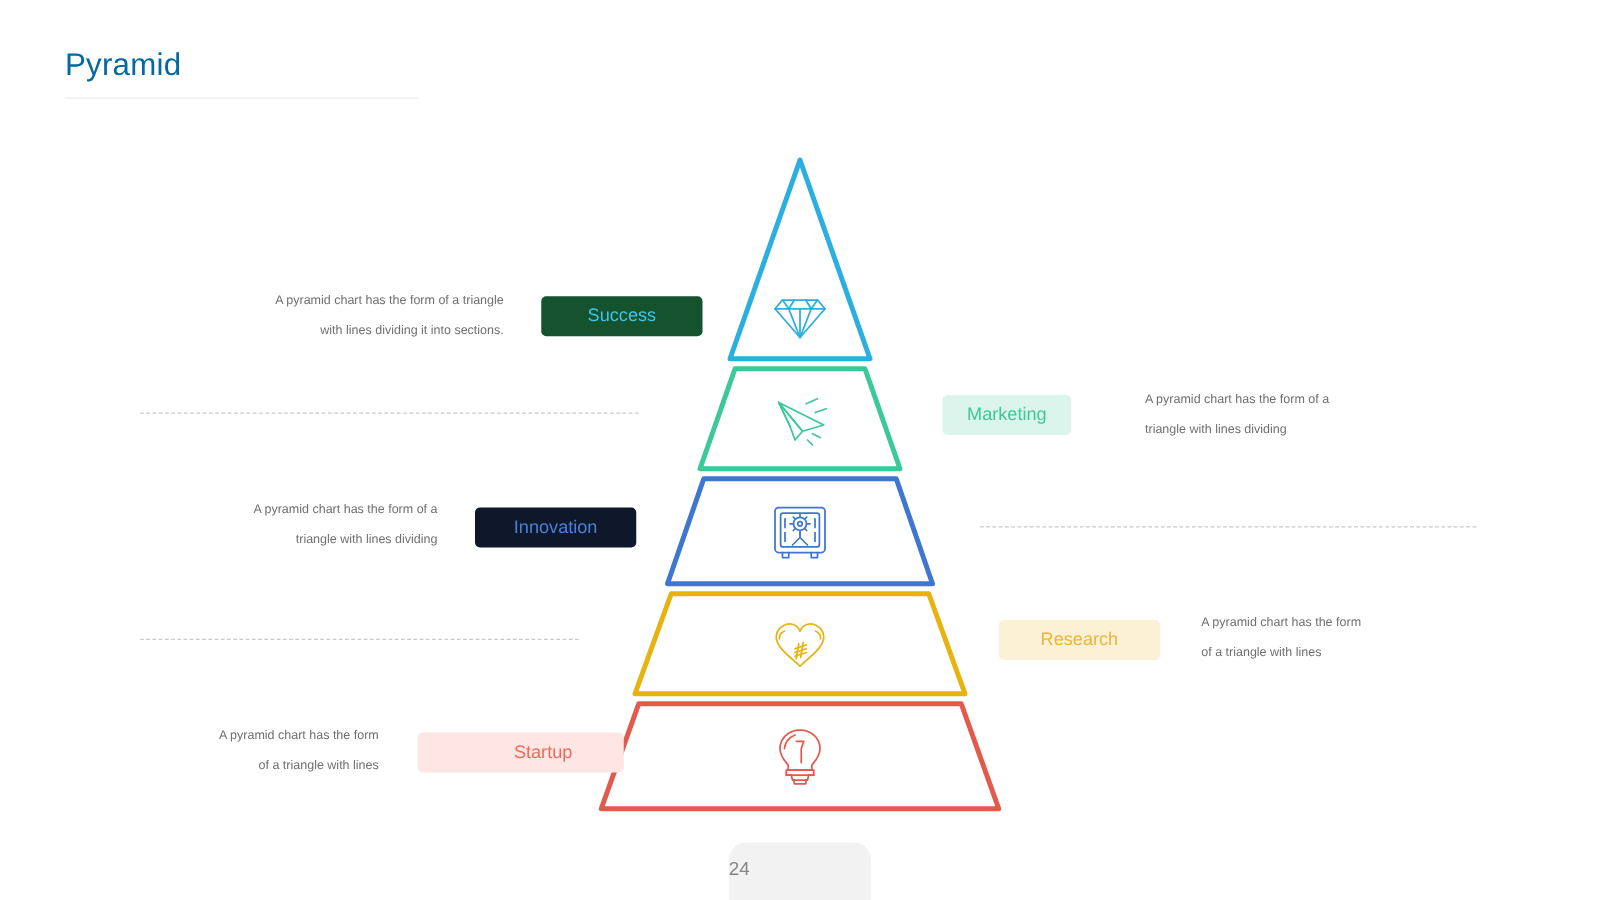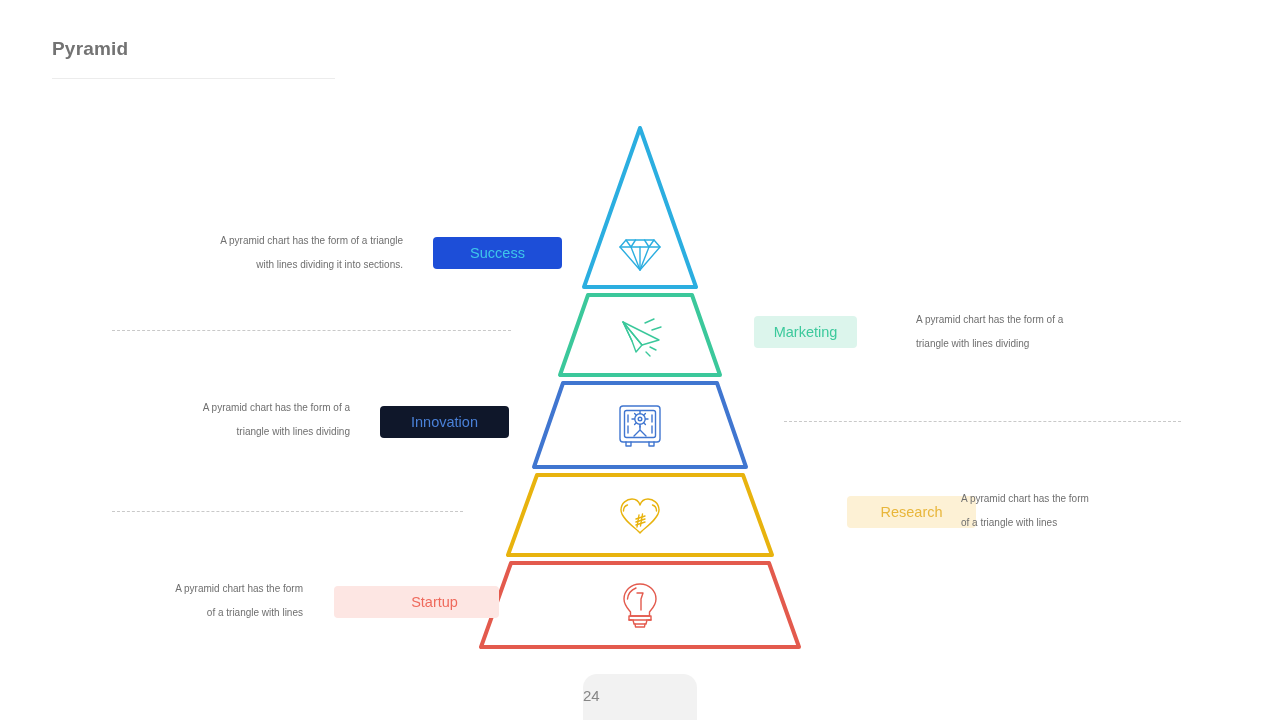--- a/index.html
+++ b/index.html
@@ -14,23 +14,23 @@
     overflow: hidden;
     font-family: "Liberation Sans", sans-serif;
     -webkit-font-smoothing: antialiased;
   }
 
   
   #slide-title {
     position: absolute;
     left: 52px;
     top: 38px;
-    font-size: 19px;
-    color: #737373;
-    font-weight: 700;
+    font-size: 25px;
+    color: #0369a1;
+    font-weight: 400;
     letter-spacing: 0.2px;
   }
   #title-rule {
     position: absolute;
     left: 52px;
     top: 78px;
     width: 283px;
     height: 1px;
     background: #ececec;
   }
@@ -164,31 +164,31 @@
     </g>
   </g>
 </svg>
 
 <div class="dash-line" style="left:112px; top:330px; width:399px;"></div>
 <div class="dash-line" style="left:784px; top:421px; width:397px;"></div>
 <div class="dash-line" style="left:112px; top:511px; width:351px;"></div>
 
 <div class="desc right-align" style="left:110px; top:229px; width:293px;">A pyramid chart has the form of a triangle
 with lines dividing it into sections.</div>
-<div class="badge" id="badge-1" style="left: 433px; top: 237px; width: 129px; background: #1d4ed8; color: rgb(62, 198, 234);">Success</div>
+<div class="badge" id="badge-1" style="left: 433px; top: 237px; width: 129px; background: #14532d; color: rgb(62, 198, 234);">Success</div>
 
 <div class="badge" id="badge-2" style="left: 754px; top: 316px; width: 103px; background: rgb(220, 245, 236); color: rgb(60, 201, 156);">Marketing</div>
 <div class="desc left-align" style="left:916px; top:308px; width:280px;">A pyramid chart has the form of a
 triangle with lines dividing</div>
 
 <div class="desc right-align" style="left:110px; top:396px; width:240px;">A pyramid chart has the form of a
 triangle with lines dividing</div>
 <div class="badge" id="badge-3" style="left: 380px; top: 406px; width: 129px; background: #0f172a; color: rgb(74, 129, 216);">Innovation</div>
 
-<div class="badge" id="badge-4" style="left: 799px; top: 496px; width: 129px; background: rgb(253, 241, 213); color: rgb(232, 182, 59); margin-left: 48px;">Research</div>
+<div class="badge" id="badge-4" style="left: 799px; top: 496px; width: 129px; background: rgb(253, 241, 213); color: rgb(232, 182, 59);">Research</div>
 <div class="desc left-align" style="left:961px; top:487px; width:240px;">A pyramid chart has the form
 of a triangle with lines</div>
 
 <div class="desc right-align" style="left:99px; top:577px; width:204px;">A pyramid chart has the form
 of a triangle with lines</div>
 <div class="badge" id="badge-5" style="left: 334px; top: 586px; width: 129px; background: rgb(253, 230, 227); color: rgb(239, 106, 92); padding-left: 36px;">Startup</div>
 
 <div id="page-tab">24</div>
 
 </body></html>

